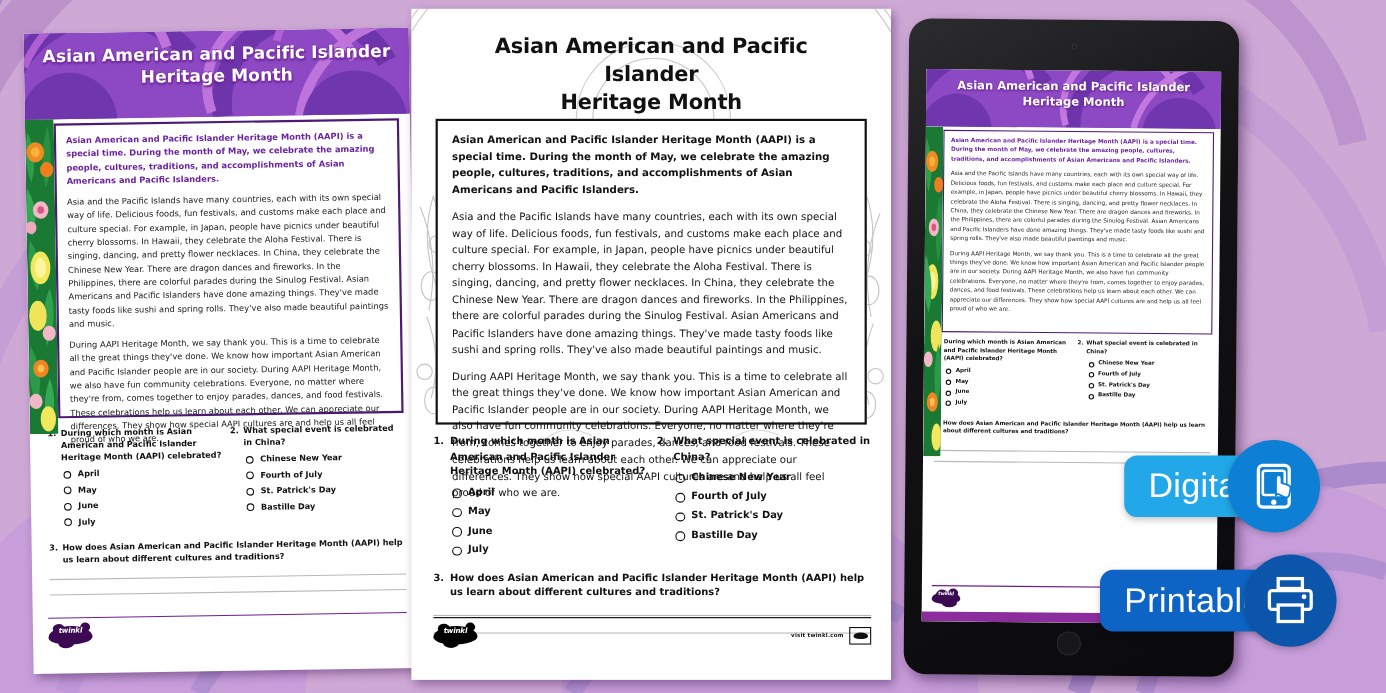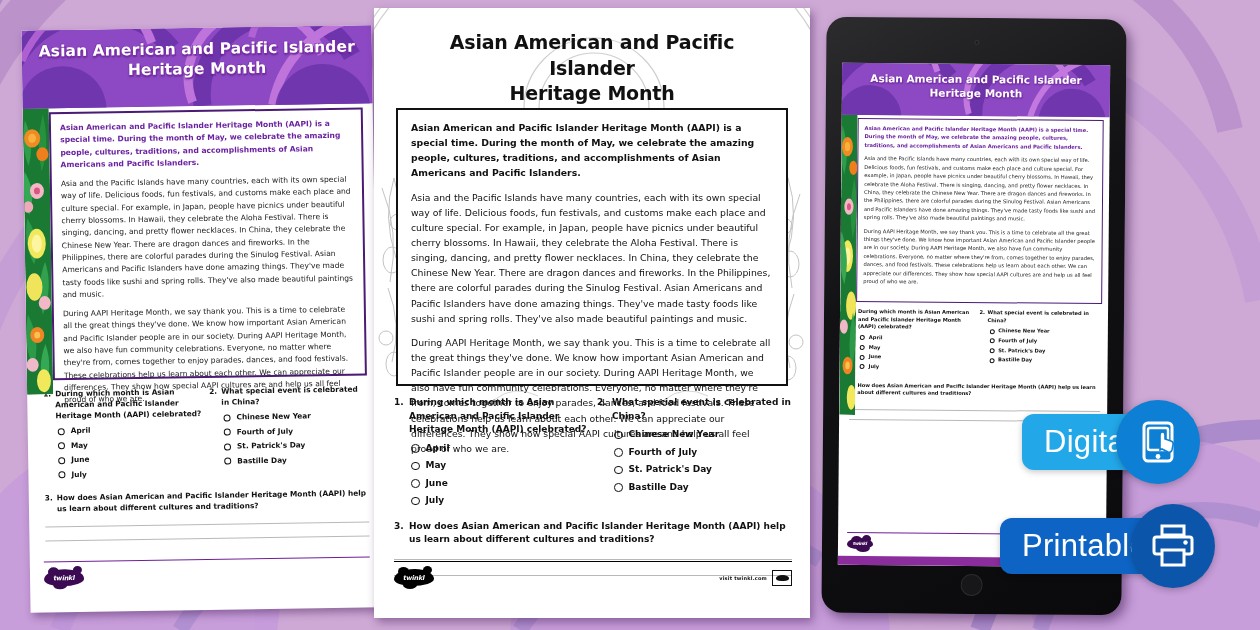--- a/index.html
+++ b/index.html
@@ -78,21 +78,21 @@
   .lines .ln { height: 1px; background: #b9b9b9; margin-bottom: 13px; }
 
   .foot {
     position: absolute; left: 14px; right: 10px; bottom: 26px; z-index: 3;
   }
   .foot .rule { height: 1.4px; background: #000; margin-bottom: 7px; }
   .foot.purple .rule { background: #6e1f96; }
   .foot .row { display: flex; align-items: center; justify-content: space-between; }
   .blob {
     position: relative; width: 40px; height: 17px;
-    display: flex; align-items: center; justify-content: center;
+    display: flex; justify-content: center;
   }
   .blob .b1 { position:absolute; inset:0; background:#000; border-radius: 52% 48% 55% 45% / 60% 58% 42% 40%; }
   .blob.pl .b1 { background:#3b0a52; }
   .blob .b2 { position:absolute; left:4px; top:-2px; width:11px; height:9px; background:#000;
               border-radius:50%; }
   .blob.pl .b2 { background:#3b0a52; }
   .blob .b3 { position:absolute; right:2px; top:-3px; width:9px; height:8px; background:#000; border-radius:50%; }
   .blob.pl .b3 { background:#3b0a52; }
   .blob .b4 { position:absolute; left:9px; bottom:-3px; width:14px; height:8px; background:#000; border-radius:50%; }
   .blob.pl .b4 { background:#3b0a52; }

